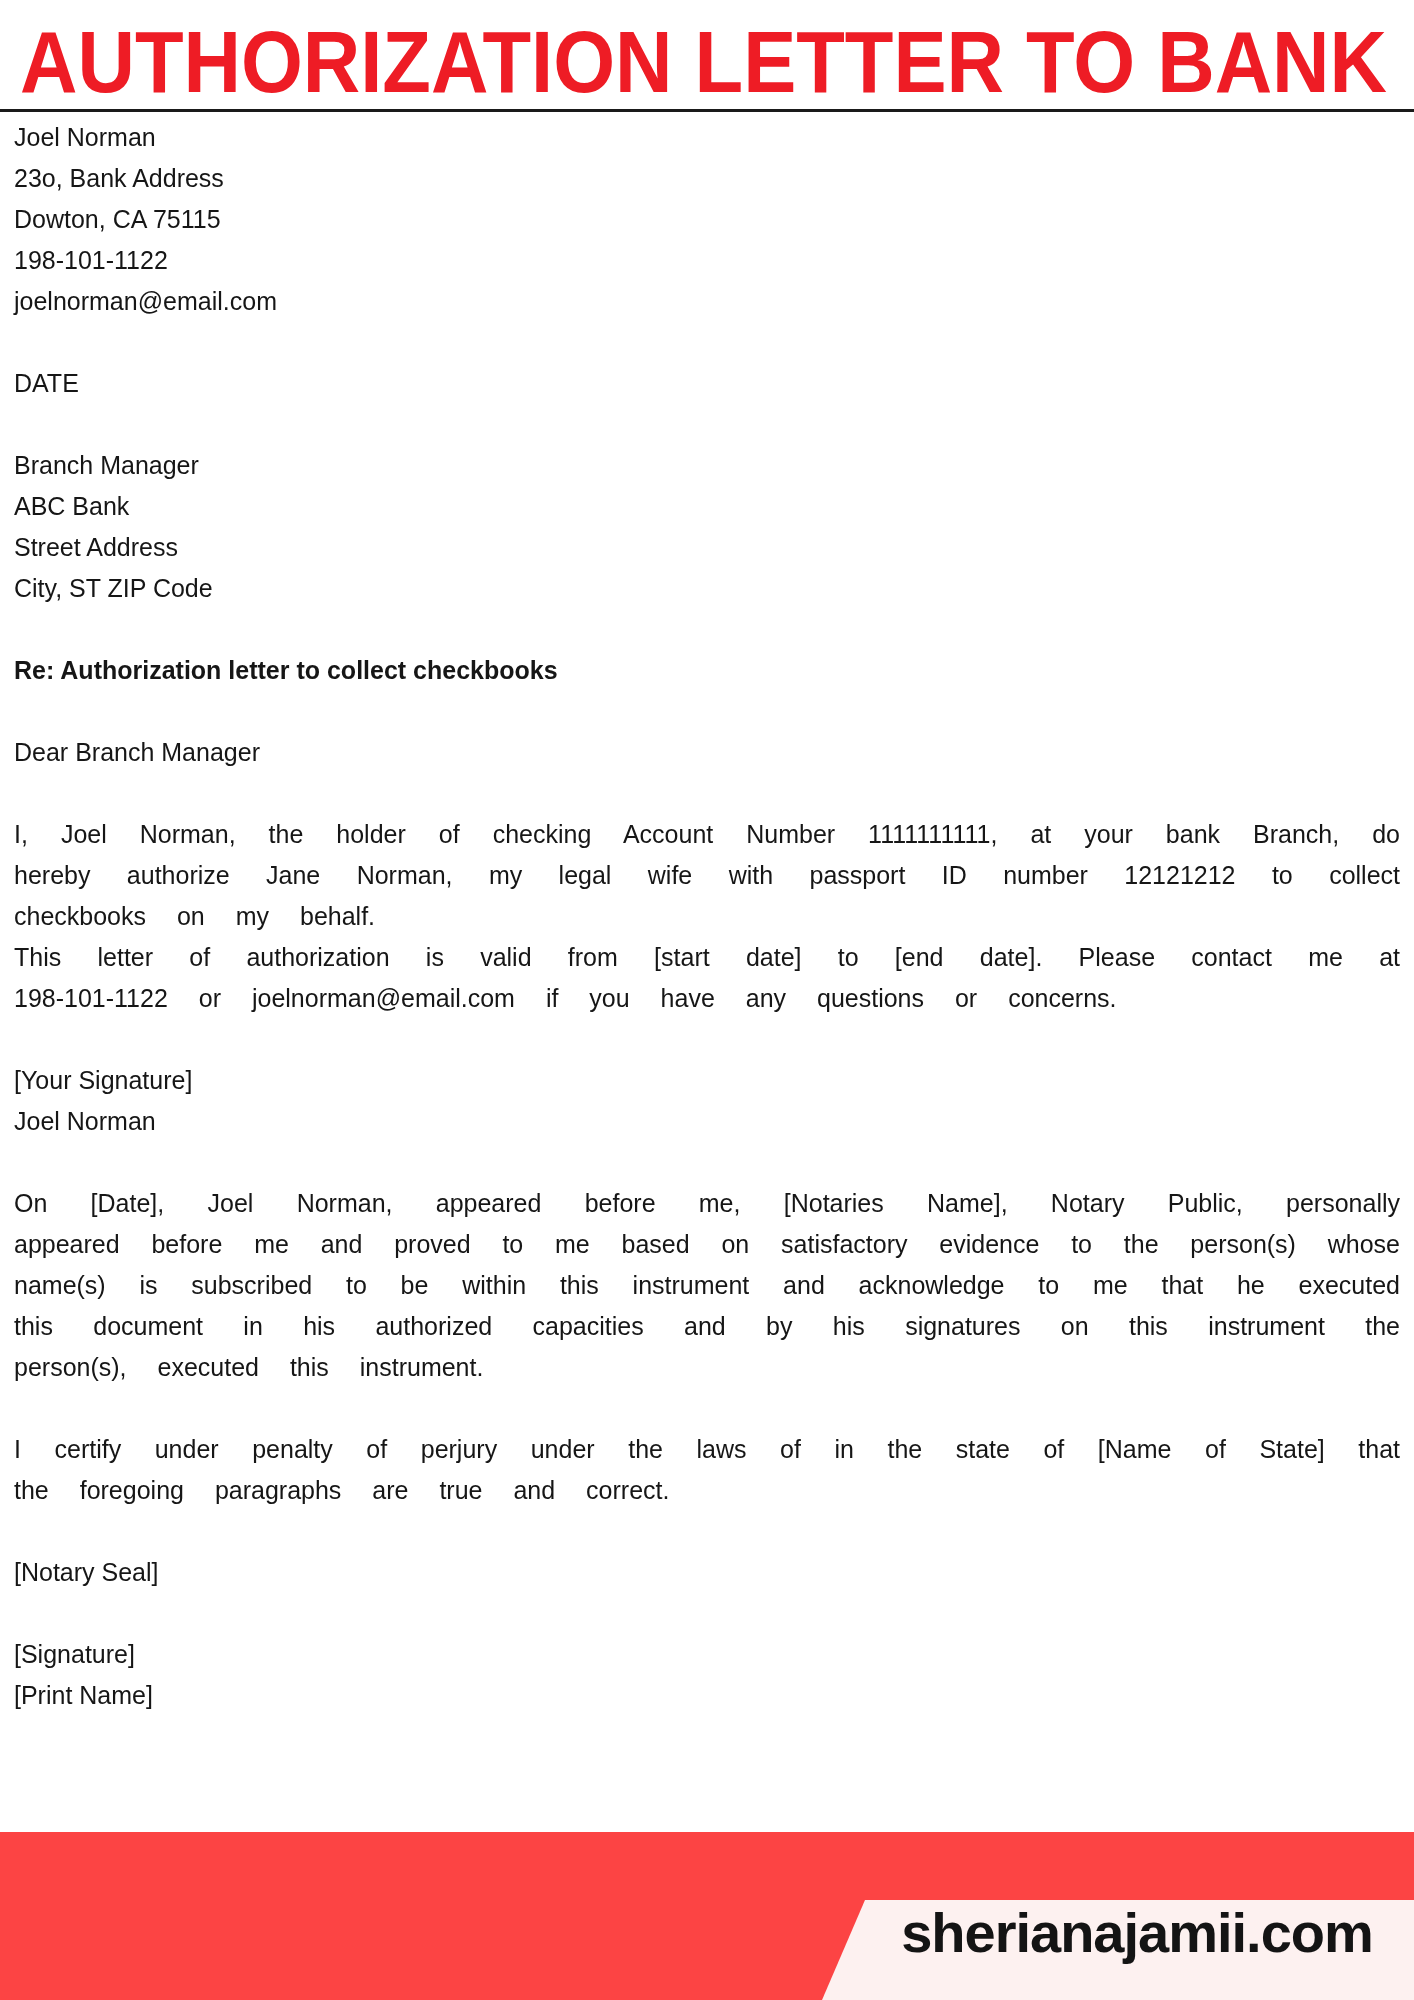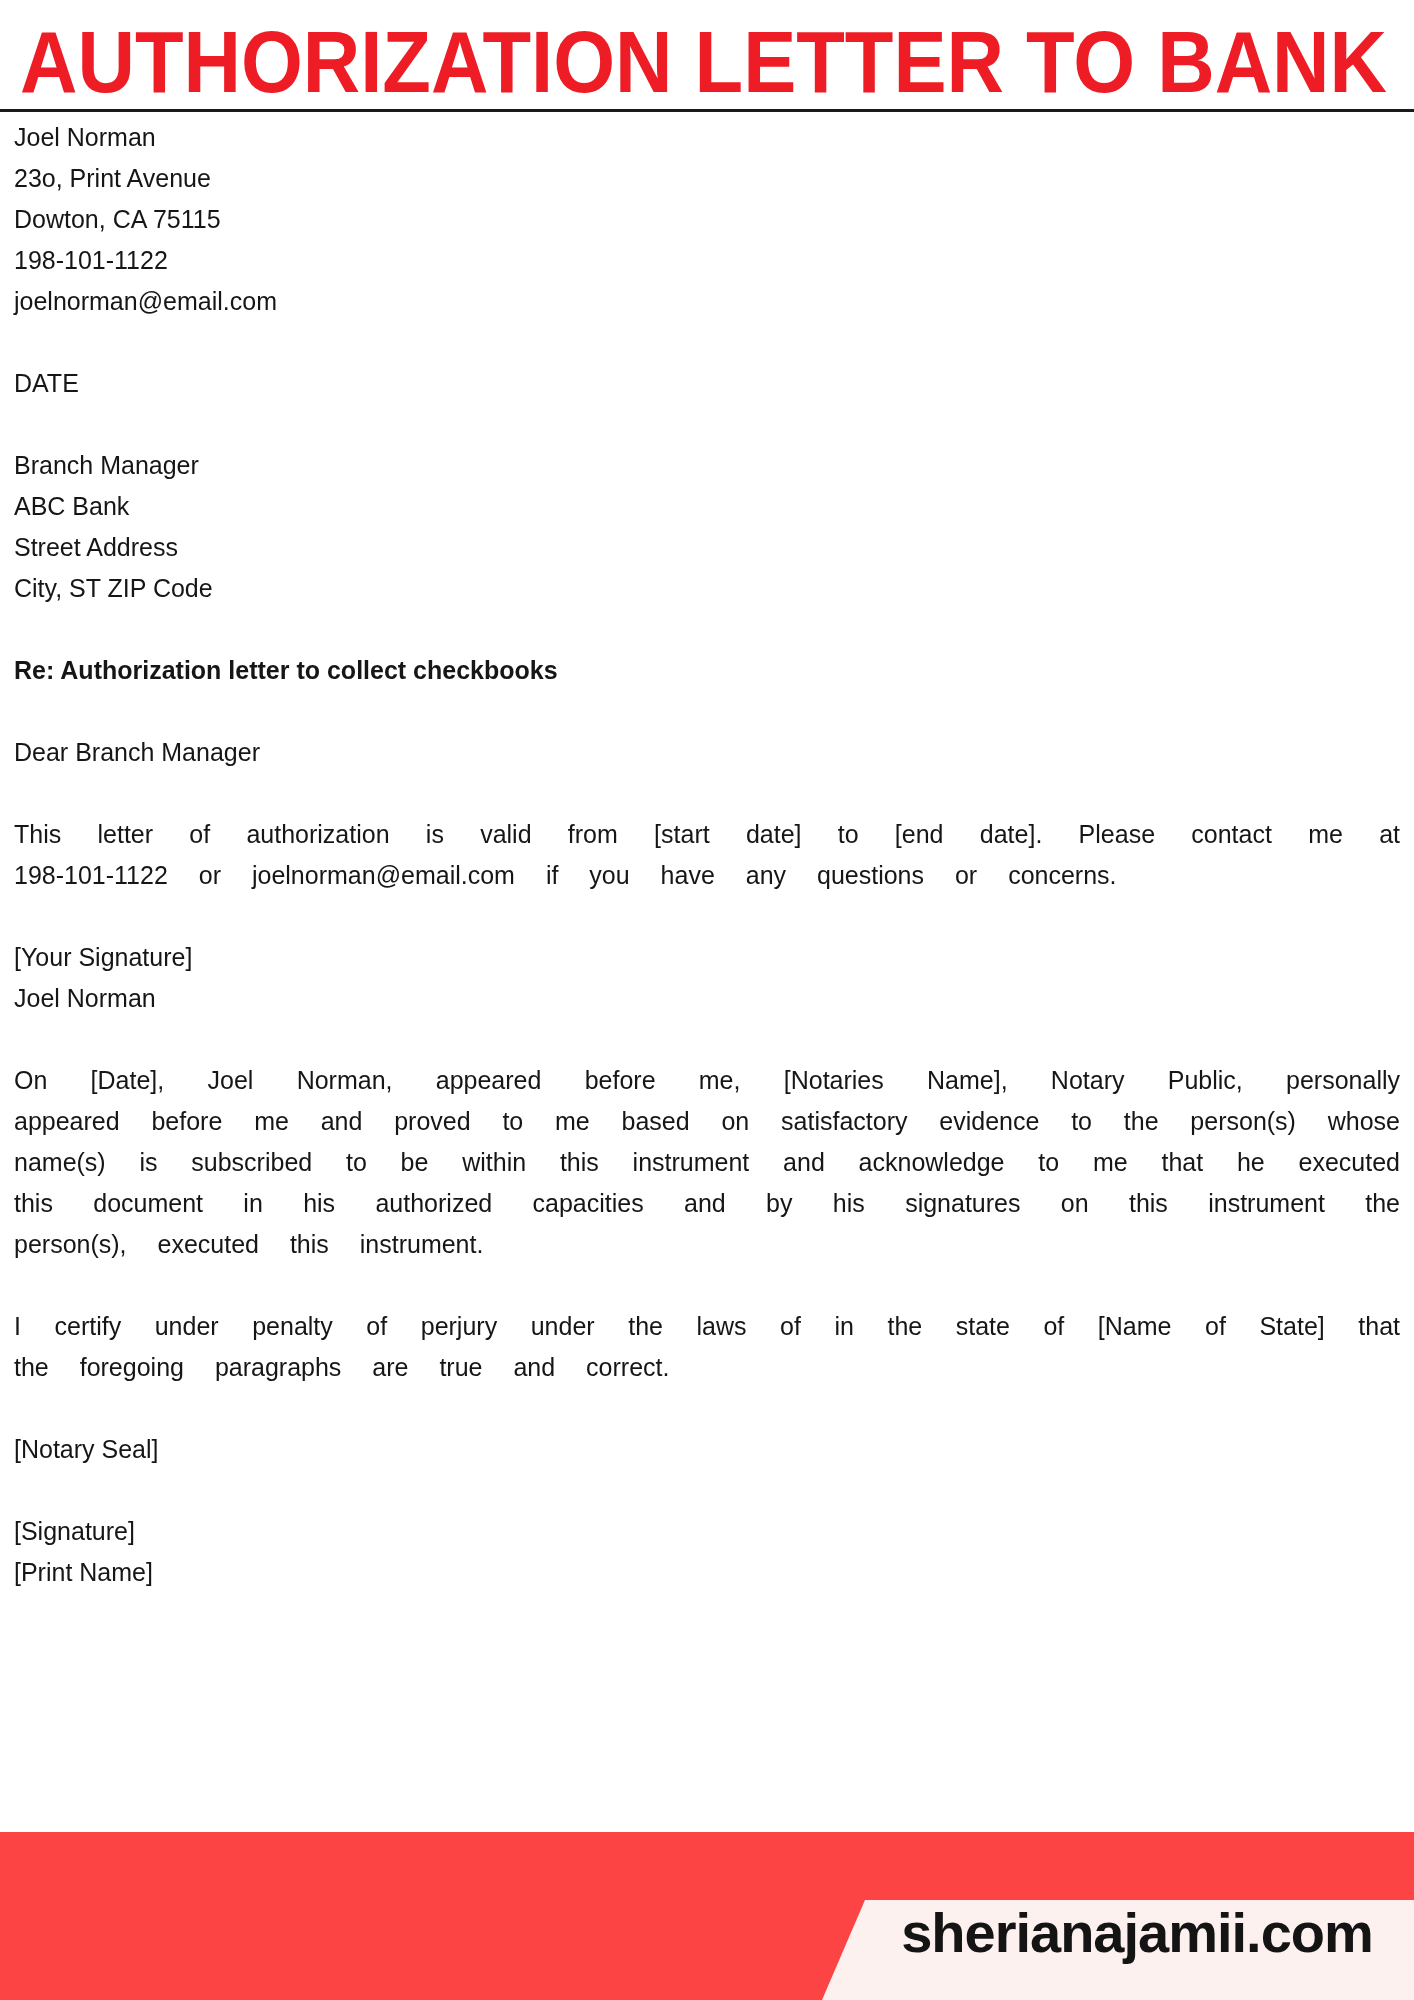--- a/index.html
+++ b/index.html
@@ -74,21 +74,21 @@
   <svg class="title-svg" width="1374" height="80" viewBox="0 0 1374 80">
     <text x="0" y="74" textLength="1367" lengthAdjust="spacingAndGlyphs">AUTHORIZATION LETTER TO BANK</text>
   </svg>
 
   <div class="title-rule"></div>
 
   <div class="letter">
 
     <div class="block">
       <p>Joel Norman</p>
-      <p>23o, Print Avenue</p>
+      <p>23o, Bank Address</p>
       <p>Dowton, CA 75115</p>
       <p>198-101-1122</p>
       <p>joelnorman@email.com</p>
     </div>
 
     <div class="block">
       <p>DATE</p>
     </div>
 
     <div class="block">
@@ -100,20 +100,21 @@
 
     <div class="block">
       <p class="subject">Re: Authorization letter to collect checkbooks</p>
     </div>
 
     <div class="block">
       <p>Dear Branch Manager</p>
     </div>
 
     <div class="block">
+      <p class="para-justify">I, Joel Norman, the holder of checking Account Number 1111111111, at your bank Branch, do hereby authorize Jane Norman, my legal wife with passport ID number 12121212 to collect checkbooks on my behalf.</p>
       <p class="para-justify">This letter of authorization is valid from [start date] to [end date]. Please contact me at 198-101-1122 or joelnorman@email.com if you have any questions or concerns.</p>
     </div>
 
 
     <div class="block">
       <p>[Your Signature]</p>
       <p>Joel Norman</p>
     </div>
 
     <div class="block">

